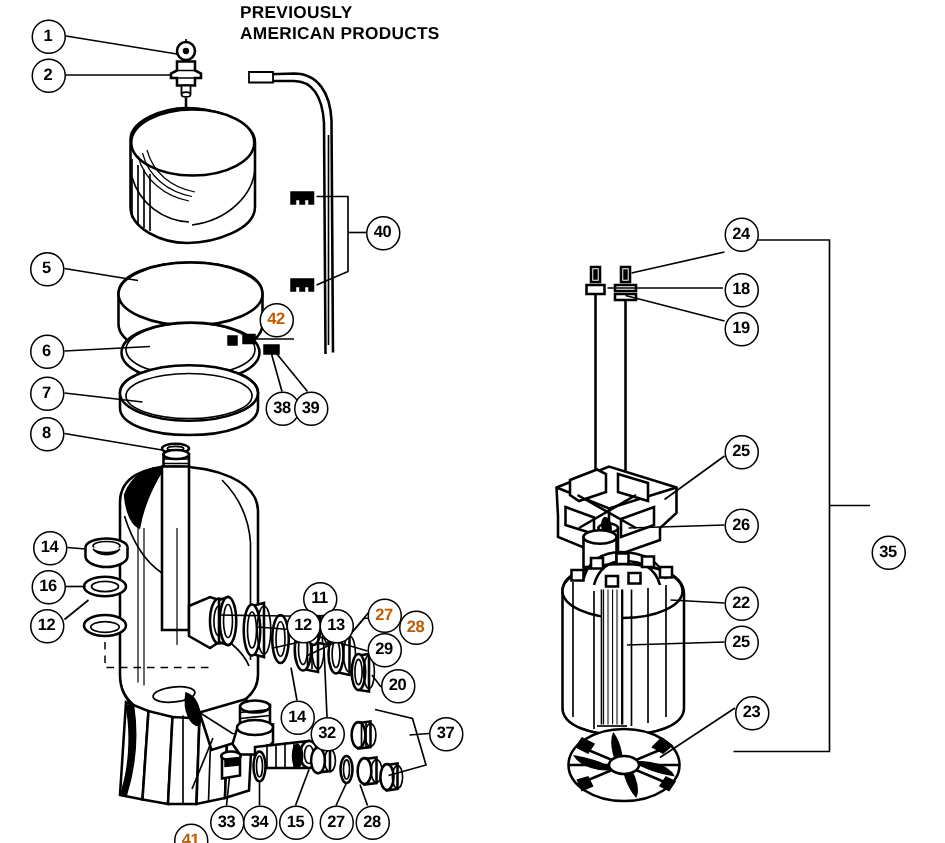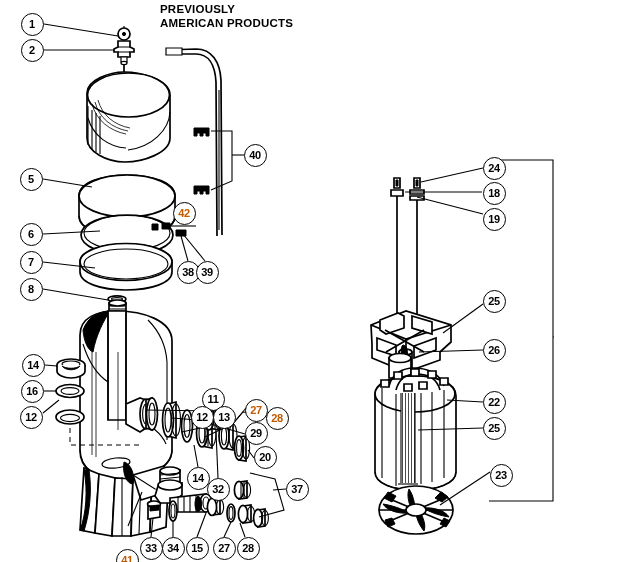--- a/index.html
+++ b/index.html
@@ -2,21 +2,21 @@
 <html><head>
 <meta charset="utf-8">
 <style>
   html,body{margin:0;padding:0;background:#ffffff;}
   body{
     font-family:"Liberation Sans", sans-serif;
     -webkit-font-smoothing:none;
   }
   #page{
     position:relative;
-    width:554px;
+    width:630px;
     height:562px;
     background:#ffffff;
     overflow:hidden;
   }
   #diagram-svg{
     position:absolute;
     left:0; top:0;
     width:630px;
     height:562px;
   }
@@ -438,21 +438,21 @@
       <div class="callout" style="left: 265px; top: 457px;">20</div>
       <div class="callout" style="left: 198px; top: 478px;">14</div>
       <div class="callout" style="left: 218px; top: 489px;">32</div>
       <div class="callout" style="left: 297px; top: 489px;">37</div>
       <div class="callout hl" style="left: 127px; top: 537px; margin-top: 12px;">41</div>
       <div class="callout" style="left: 151px; top: 548px;">33</div>
       <div class="callout" style="left: 173px; top: 548px;">34</div>
       <div class="callout" style="left: 197px; top: 548px;">15</div>
       <div class="callout" style="left: 224px; top: 548px;">27</div>
       <div class="callout" style="left: 248px; top: 548px;">28</div>
-      <div class="callout" style="left: 494px; top: 168px;">24</div>
+      <div class="callout" style="left: 494px; top: 156px;">24</div>
       <div class="callout" style="left: 494px; top: 193px;">18</div>
       <div class="callout" style="left: 494px; top: 219px;">19</div>
       <div class="callout" style="left: 494px; top: 301px;">25</div>
       <div class="callout" style="left: 494px; top: 350px;">26</div>
       <div class="callout" style="left: 592px; top: 337px; margin-top: 20px;">35</div>
       <div class="callout" style="left: 494px; top: 402px;">22</div>
       <div class="callout" style="left: 494px; top: 428px;">25</div>
       <div class="callout" style="left: 501px; top: 475px;">23</div>
     </div>
 

